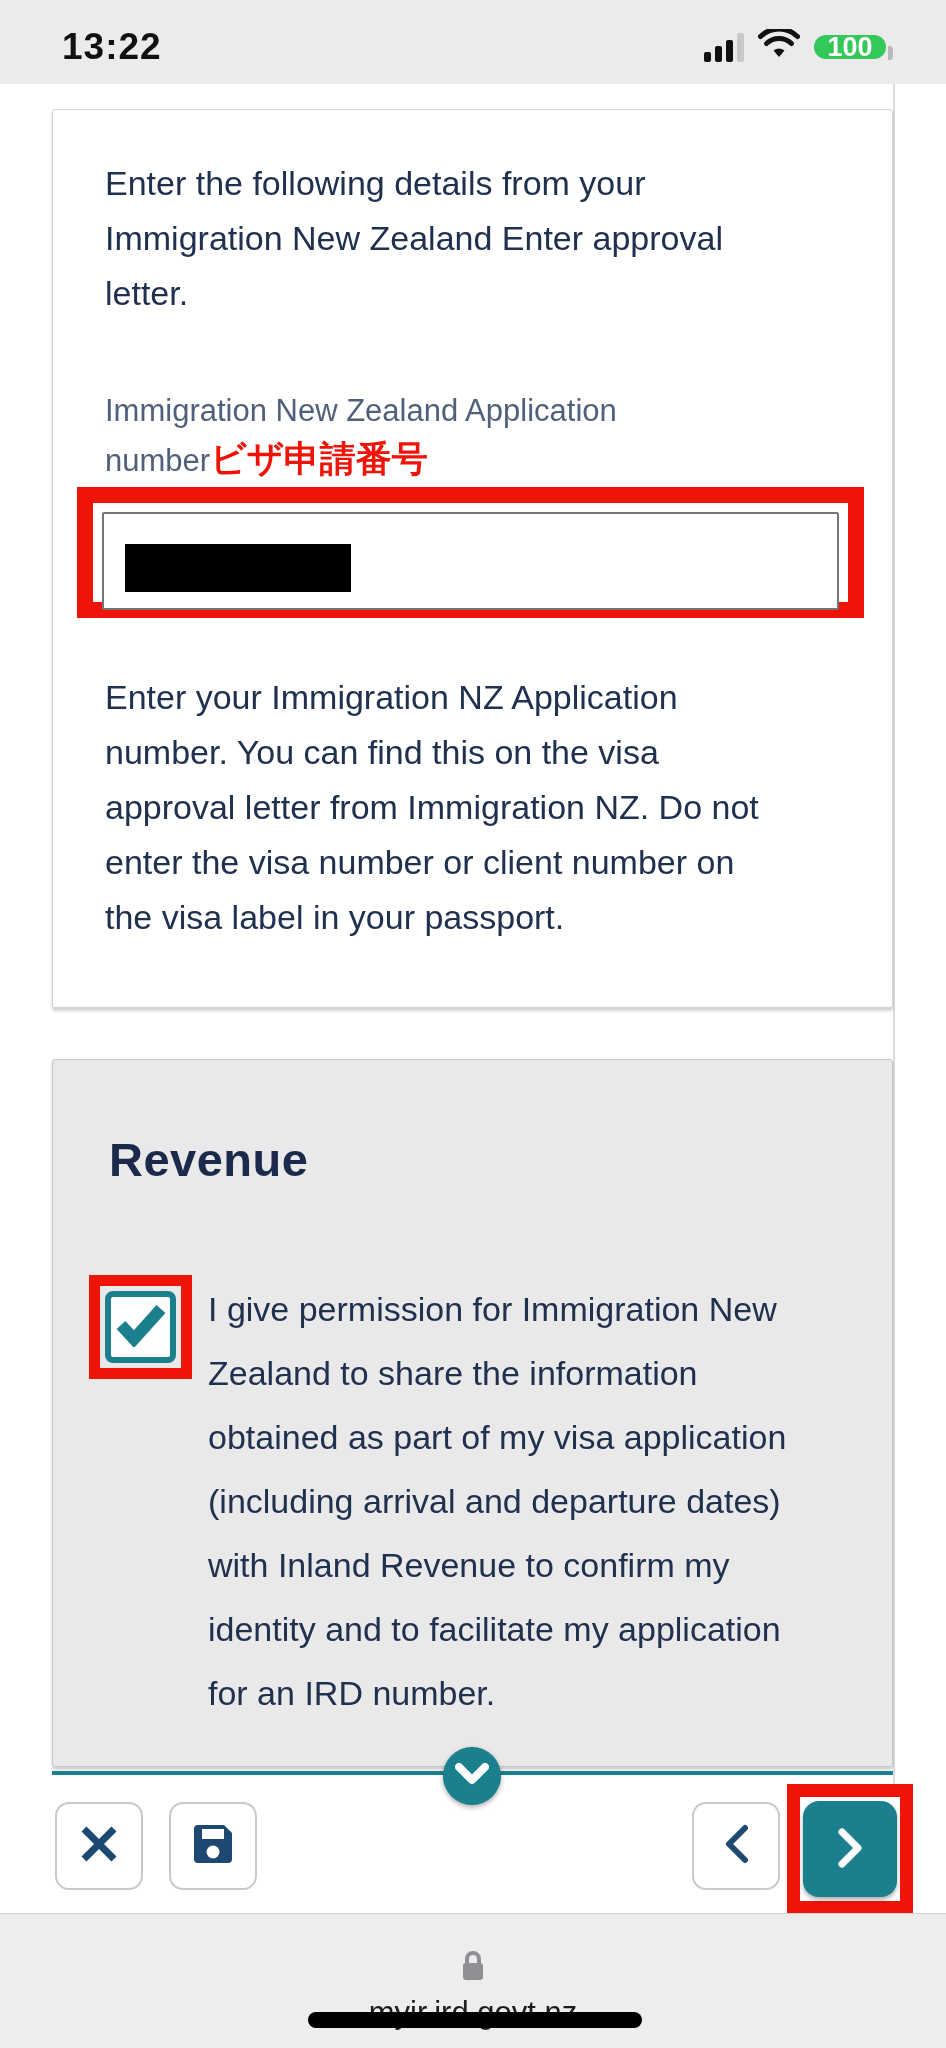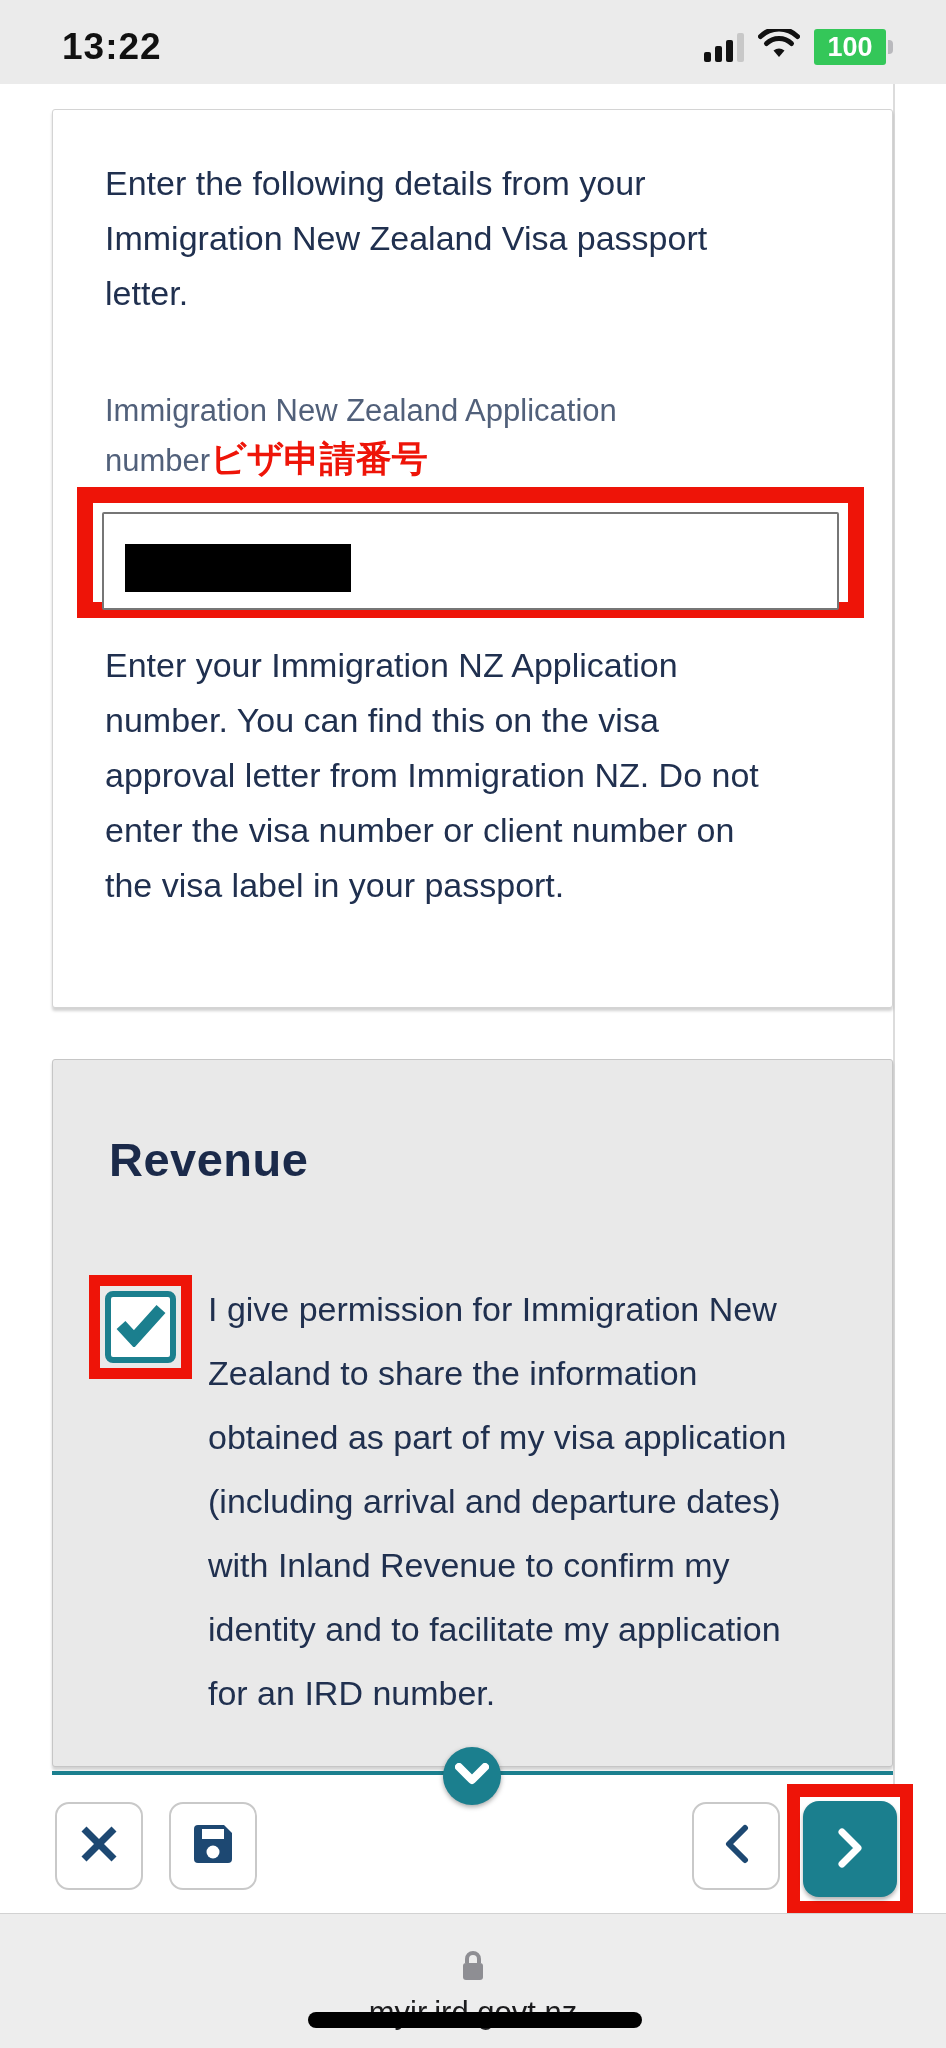--- a/index.html
+++ b/index.html
@@ -22,21 +22,21 @@
     display: flex; align-items: center; justify-content: space-between;
     padding: 10px 60px 0 62px;
   }
   .status-time { font-size: 37px; font-weight: bold; color: #111; letter-spacing: 1px; }
   .status-icons { display: flex; align-items: center; gap: 14px; }
   .signal { display: flex; align-items: flex-end; gap: 4px; height: 30px; }
   .signal .bar { width: 7px; border-radius: 2px; background: #111; }
   .signal .b1 { height: 10px; } .signal .b2 { height: 16px; }
   .signal .b3 { height: 22px; } .signal .b4 { height: 29px; background: #c8c8c8; }
   .battery {
-    width: 72px; height: 36px; background: #34c759; border-radius: 3px;
+    width: 72px; height: 24px; background: #34c759; border-radius: 12px;
     color: #fff; font-size: 27px; font-weight: bold;
     display: flex; align-items: center; justify-content: center;
     position: relative;
   }
   .battery::after {
     content: ""; position: absolute; right: -7px; top: 11px;
     width: 5px; height: 14px; background: #b9b9bd;
     border-radius: 0 4px 4px 0;
   }
 
@@ -79,21 +79,21 @@
   }
   .app-number-input {
     width: 100%; height: 98px; background: #fff;
     border: 2px solid #767676; border-radius: 2px;
     position: relative;
   }
   .redaction {
     position: absolute; left: 21px; top: 30px;
     width: 226px; height: 48px; background: #000;
   }
-  .help-text { margin-top: 20px; }
+  .help-text { margin-top: 52px; }
 
   
   .consent-heading {
     font-size: 47px; font-weight: bold; color: #1b2a4a;
     margin-top: 30px; letter-spacing: 0.5px;
   }
   .consent-row { display: flex; margin-top: 88px; }
   .chk-annotation {
     border: 11px solid #ee1408; background: #e9e9e9;
     width: 103px; height: 104px; flex: 0 0 auto;
@@ -181,21 +181,21 @@
     </span>
     <div class="battery">
       <span>100</span>
     </div>
   </div>
 </div>
 
 <div class="scroll-track"></div>
 
 <div class="card card-form">
-  <p class="intro-text">Enter the following details from your Immigration New Zealand Visa passport letter.</p>
+  <p class="intro-text">Enter the following details from your Immigration New Zealand Enter approval letter.</p>
 
   <div class="field-label-block">
     <span>Immigration New Zealand Application number</span><span class="jp-annotation">ビザ申請番号</span>
   </div>
 
   <div class="input-annotation-box">
     <div class="app-number-input">
       <div class="redaction"></div>
     </div>
   </div>

